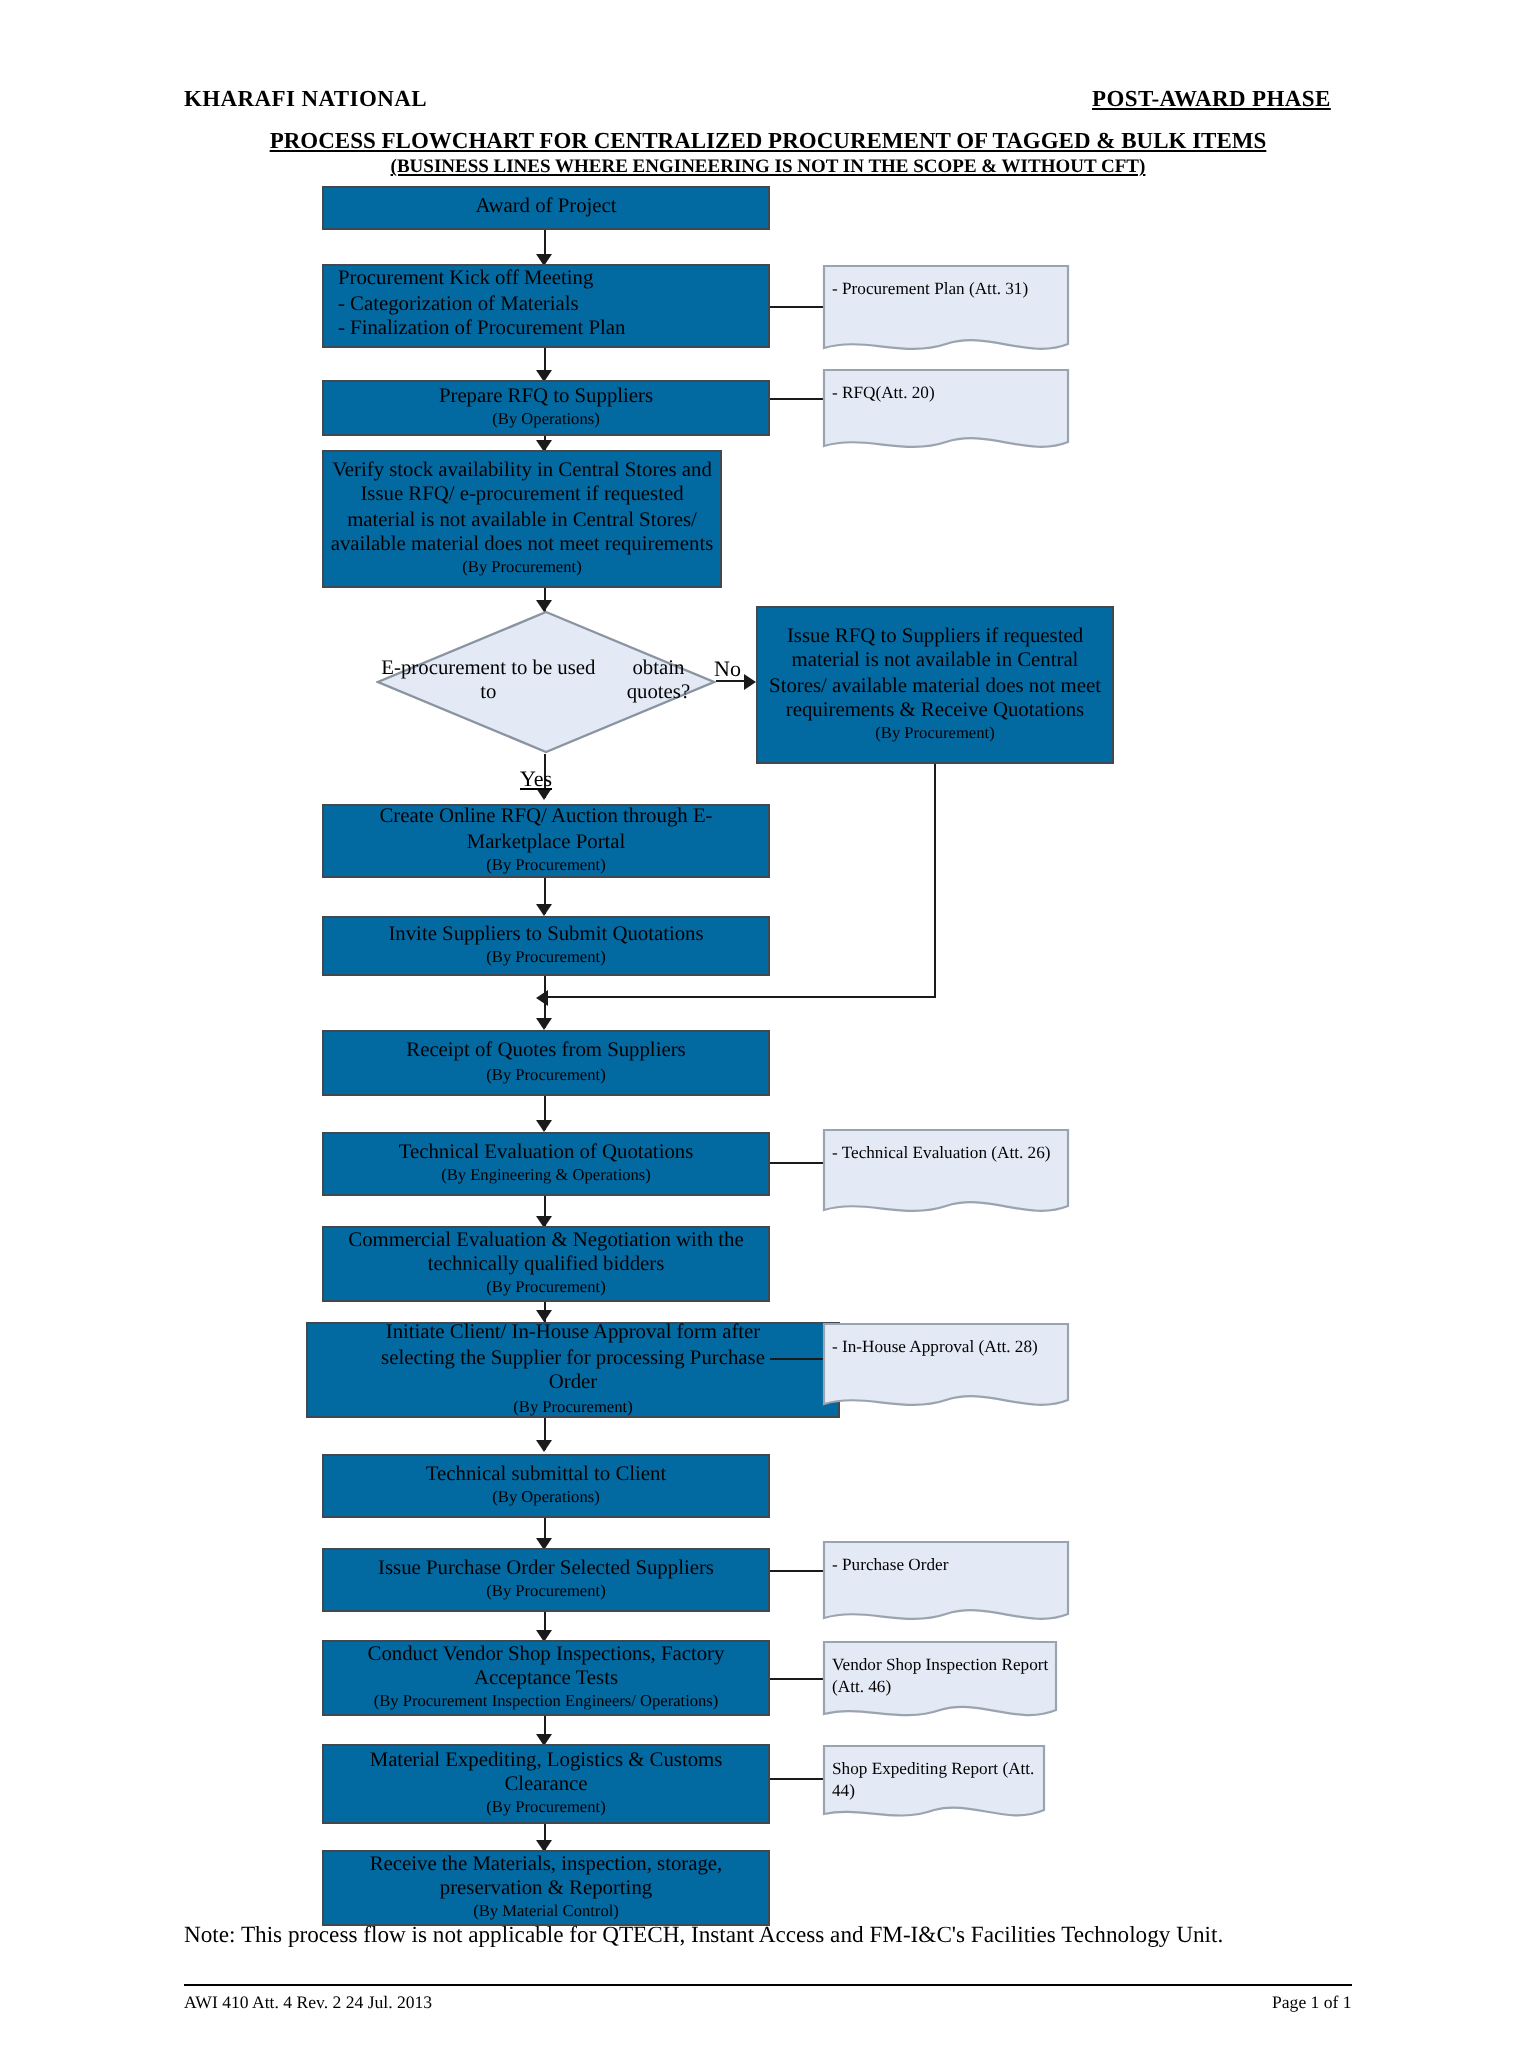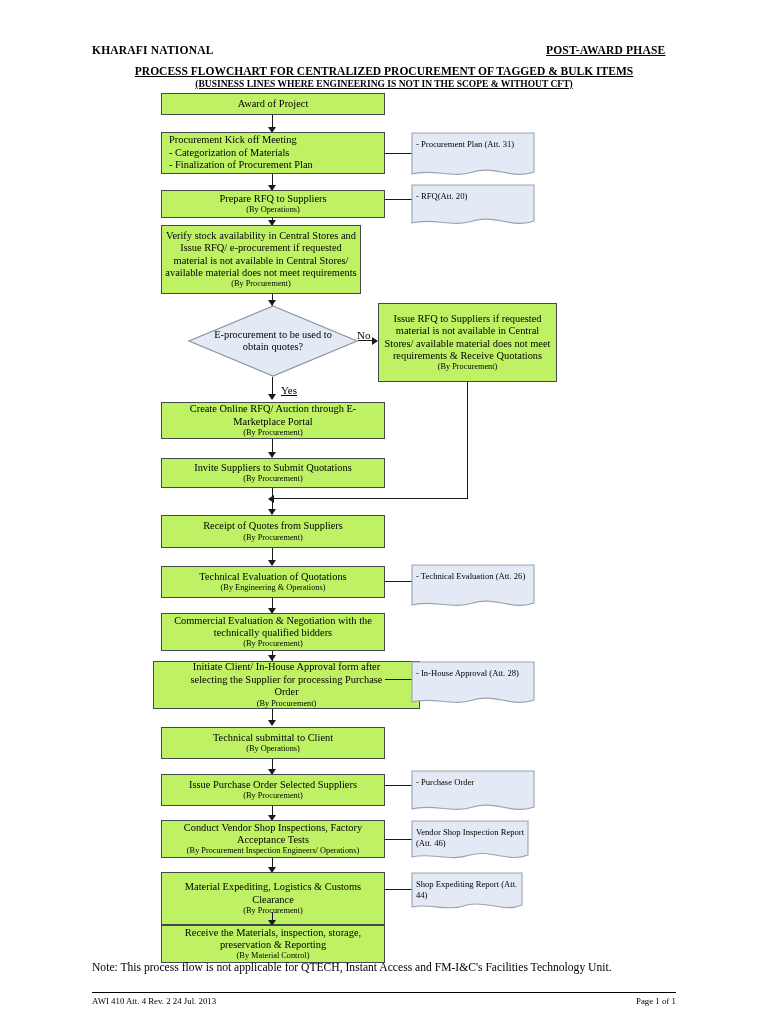--- a/index.html
+++ b/index.html
@@ -8,32 +8,32 @@
 
   .hdr{position:absolute;font-weight:bold;font-size:11.5px;letter-spacing:.2px;}
   .hdr-left{left:92px;top:44px;}
   .hdr-right{left:546px;top:44px;text-decoration:underline;}
   .title1{position:absolute;left:0;top:65px;width:768px;text-align:center;
           font-weight:bold;font-size:11.5px;text-decoration:underline;}
   .title2{position:absolute;left:0;top:79px;width:768px;text-align:center;
           font-weight:bold;font-size:9.5px;text-decoration:underline;}
 
   
-  .box{position:absolute;background:#bef264;border:1.4px solid #41484f;
+  .box{position:absolute;background:#0369a1;border:1.4px solid #41484f;
        box-sizing:border-box;display:flex;flex-direction:column;
        align-items:center;justify-content:center;text-align:center;
        font-size:10.4px;line-height:12.4px;padding:1px 3px;}
   .box.lefttext{align-items:flex-start;text-align:left;padding-left:7px;}
   .box .by{font-size:8.3px;line-height:10px;}
 
   
   .diamond{position:absolute;}
   .diamond svg{position:absolute;left:0;top:0;}
   .diamond .dtxt{position:absolute;left:0;top:0;width:100%;height:100%;
-    display:flex;flex-direction:column;align-items:center;justify-content:center;
+    display:flex;flex-direction:row;align-items:center;justify-content:center;
     text-align:center;font-size:10.4px;line-height:12.4px;}
 
   
   .doc{position:absolute;}
   .doc svg{position:absolute;left:0;top:0;}
   .doc .dlabel{position:absolute;left:5px;top:7px;right:4px;
     font-size:8.6px;line-height:10.6px;}
 
   .conn{position:absolute;background:#1a1a1a;}
   .vline{width:1.3px;}
@@ -99,21 +99,21 @@
       <div>obtain quotes?</div>
     </div>
   </div>
 
   <div class="conn hline" style="left:358px;top:340px;width:18px;"></div>
   <div class="arrow-r" style="left:372px;top:337px;"></div>
   <div class="elabel" style="left:357px;top:329px;">No</div>
 
   <div class="conn vline" style="left:272px;top:377px;height:22px;"></div>
   <div class="arrow-d" style="left:268px;top:394px;"></div>
-  <div class="elabel" style="left:281px;top:384px;text-decoration:underline;">Yes</div>
+  <div class="elabel" style="left:260px;top:384px;text-decoration:underline;">Yes</div>
 
   <div class="box" style="left:378px;top:303px;width:179px;height:79px;">
     <div>Issue RFQ to Suppliers if requested material is not available in Central Stores/ available material does not meet requirements &amp; Receive Quotations</div>
     <div class="by">(By Procurement)</div>
   </div>
 
   <div class="conn vline" style="left:467px;top:382px;height:117px;"></div>
   <div class="conn hline" style="left:274px;top:498px;width:194px;"></div>
   <div class="arrow-l" style="left:268px;top:495px;"></div>
 
@@ -178,21 +178,21 @@
   <div class="arrow-d" style="left:268px;top:815px;"></div>
 
   <div class="box" style="left:161px;top:820px;width:224px;height:38px;">
     <div>Conduct Vendor Shop Inspections, Factory</div>
     <div>Acceptance Tests</div>
     <div class="by">(By Procurement Inspection Engineers/ Operations)</div>
   </div>
   <div class="conn vline" style="left:272px;top:858px;height:13px;"></div>
   <div class="arrow-d" style="left:268px;top:867px;"></div>
 
-  <div class="box" style="left:161px;top:872px;width:224px;height:53px;">
+  <div class="box" style="left:161px;top:872px;width:224px;height:40px;">
     <div>Material Expediting, Logistics &amp; Customs</div>
     <div>Clearance</div>
     <div class="by">(By Procurement)</div>
   </div>
   <div class="conn vline" style="left:272px;top:912px;height:13px;"></div>
   <div class="arrow-d" style="left:268px;top:920px;"></div>
 
   <div class="box" style="left:161px;top:925px;width:224px;height:38px;">
     <div>Receive the Materials, inspection, storage,</div>
     <div>preservation &amp; Reporting</div>

